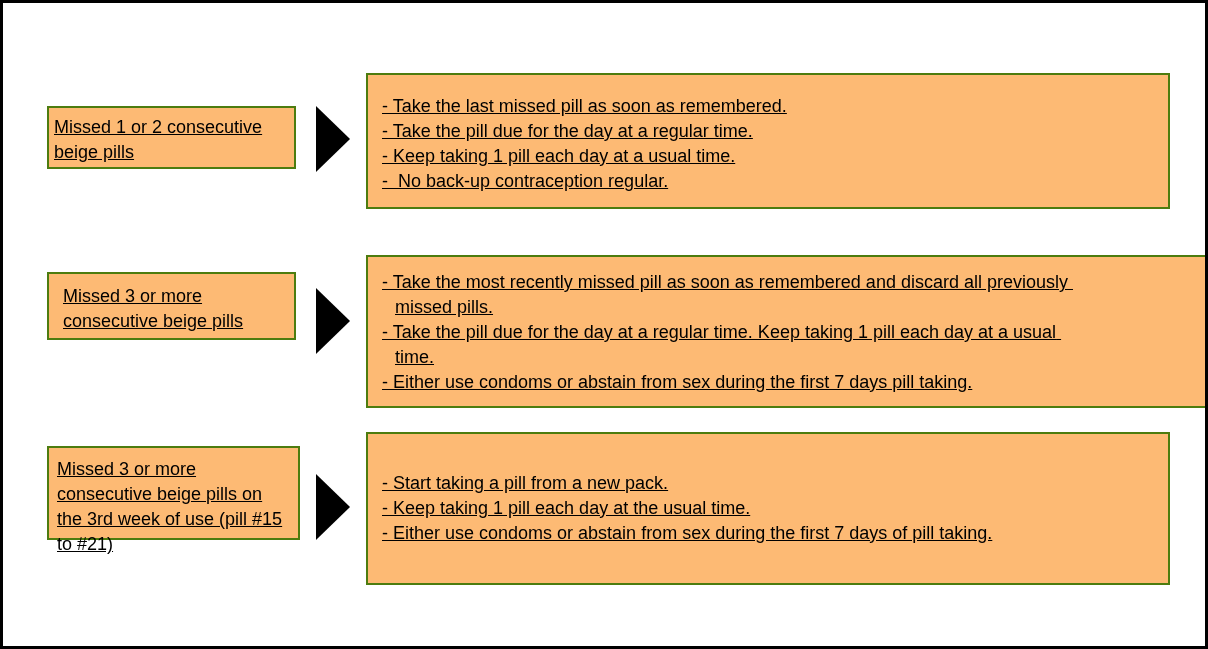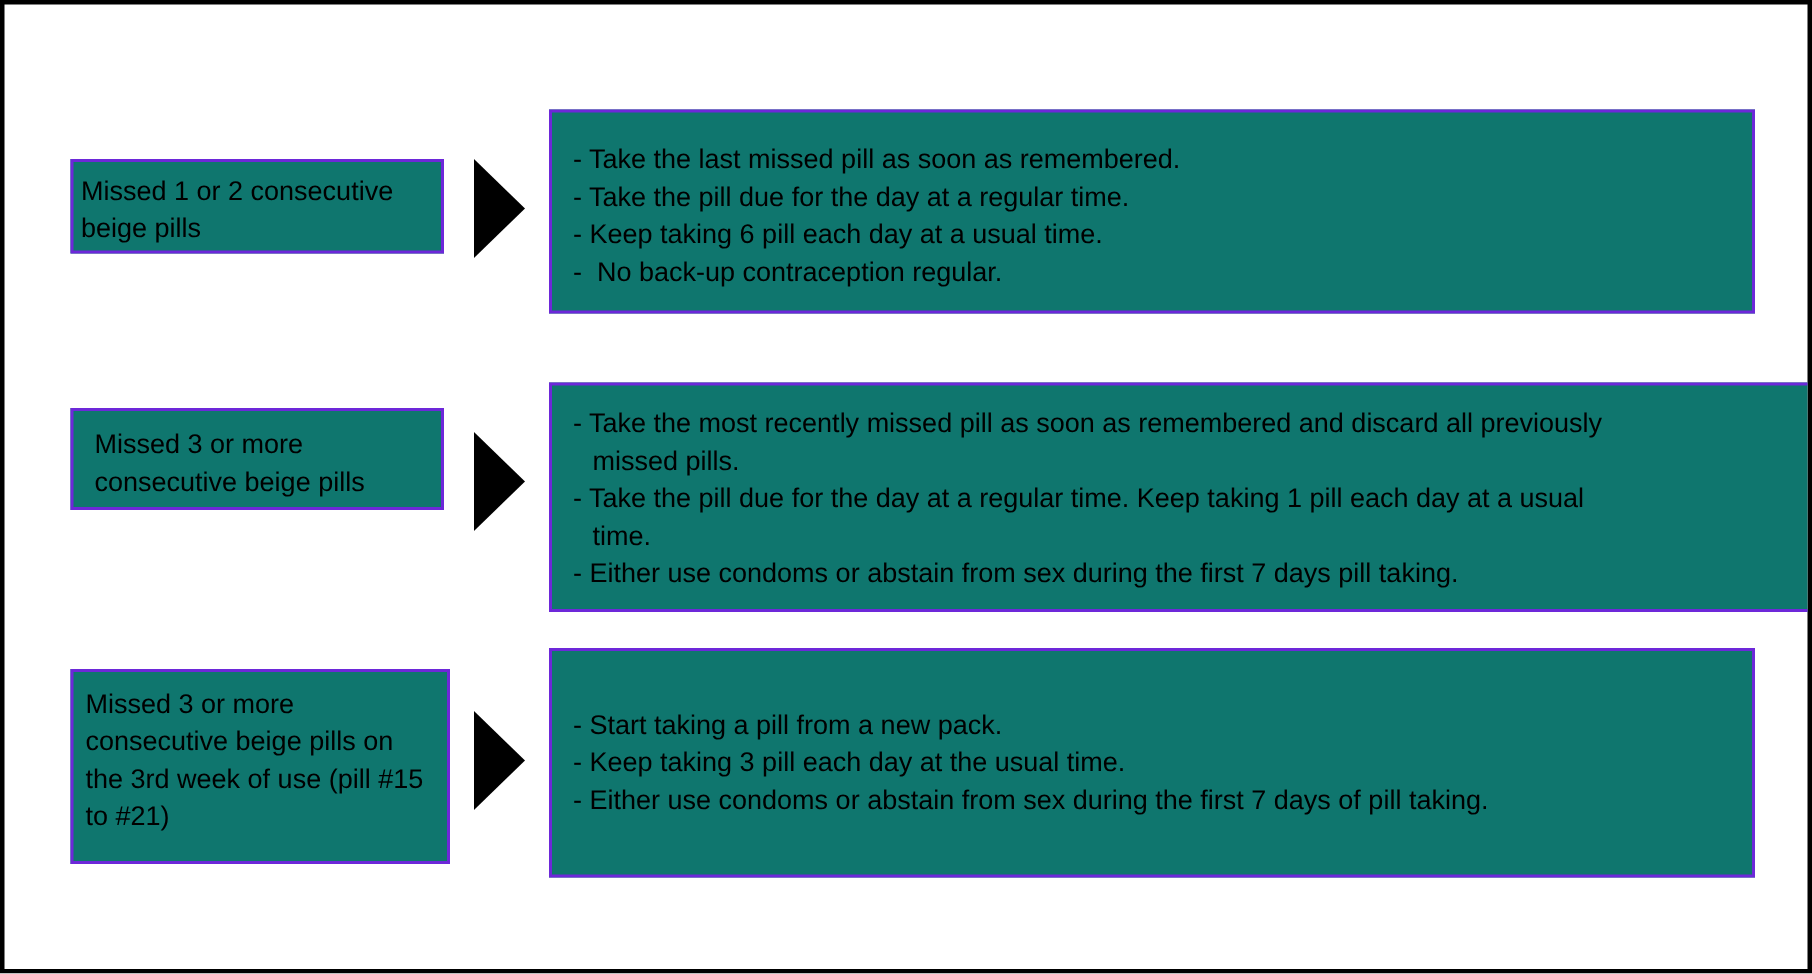--- a/index.html
+++ b/index.html
@@ -12,27 +12,28 @@
     background: #ffffff;
     font-family: "Liberation Sans", "DejaVu Sans", sans-serif;
     color: #000000;
     font-size: 18px;
     line-height: 25px;
     overflow: hidden;
   }
   .box {
     position: absolute;
     box-sizing: border-box;
-    border: 2px solid #6d28d9;
-    background: #0f766e;
+    border: 2px solid #4d7c0f;
+    background: #fdba74;
+    text-decoration: underline;
   }
   .condition {  }
   .cond-1 { left: 44px;  top: 103px; width: 249px; height: 63px;  padding: 7px 16px 0 5px; }
   .cond-2 { left: 44px;  top: 269px; width: 249px; height: 68px;  padding: 10px 12px 0 14px; }
-  .cond-3 { left: 44px;  top: 443px; width: 253px; height: 130px; padding: 9px 6px 0 8px; }
+  .cond-3 { left: 44px;  top: 443px; width: 253px; height: 94px; padding: 9px 6px 0 8px; }
   .instr-1 { left: 363px; top: 70px;  width: 804px; height: 136px; padding: 19px 12px 0 14px; }
   .instr-2 { left: 363px; top: 252px; width: 936px; height: 153px; padding: 13px 12px 0 14px; }
   .instr-3 { left: 363px; top: 429px; width: 804px; height: 153px; padding: 37px 12px 0 14px; }
   .bullets { max-width: 710px; }
   .bullet {
     padding-left: 13px;
     text-indent: -13px;
     white-space: pre-wrap;
   }
   .arrow {
@@ -52,21 +53,21 @@
 <div class="frame">
 
   <div class="box condition cond-1">
     <span>Missed 1 or 2 consecutive beige pills</span>
   </div>
   <div class="arrow arr-1"></div>
   <div class="box instr-1">
     <div class="bullets">
       <div class="bullet">- Take the last missed pill as soon as remembered.</div>
       <div class="bullet">- Take the pill due for the day at a regular time.</div>
-      <div class="bullet">- Keep taking 6 pill each day at a usual time.</div>
+      <div class="bullet">- Keep taking 1 pill each day at a usual time.</div>
       <div class="bullet">-  No back-up contraception regular.</div>
     </div>
   </div>
 
   <div class="box condition cond-2">
     <span>Missed 3 or more consecutive beige pills</span>
   </div>
   <div class="arrow arr-2"></div>
   <div class="box instr-2">
     <div class="bullets">
@@ -76,18 +77,18 @@
     </div>
   </div>
 
   <div class="box condition cond-3">
     <span>Missed 3 or more consecutive beige pills on the 3rd week of use (pill #15 to #21)</span>
   </div>
   <div class="arrow arr-3"></div>
   <div class="box instr-3">
     <div class="bullets">
       <div class="bullet">- Start taking a pill from a new pack.</div>
-      <div class="bullet">- Keep taking 3 pill each day at the usual time.</div>
+      <div class="bullet">- Keep taking 1 pill each day at the usual time.</div>
       <div class="bullet">- Either use condoms or abstain from sex during the first 7 days of pill taking.</div>
     </div>
   </div>
 
 </div>
 
 </body></html>

